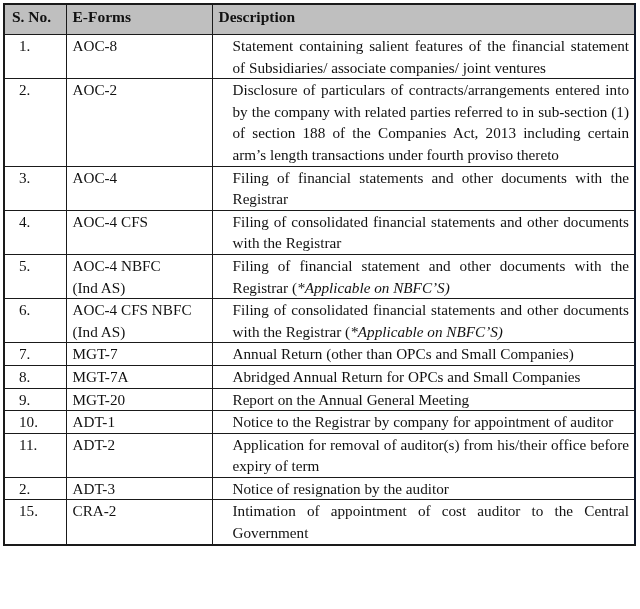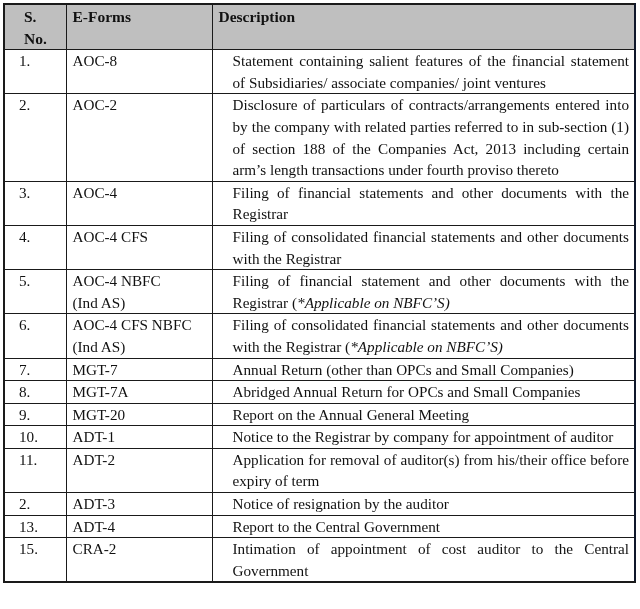--- a/index.html
+++ b/index.html
@@ -34,21 +34,21 @@
     }
     th {
       background: #bfbfbf;
       font-weight: bold;
       text-align: left;
       height: 28px;
       padding-top: 1px;
       font-size: 15.5px;
       border-top: 2px solid #1a1a1a;
     }
-    th.sno { padding-left: 19px; margin-top: 20px; }
+    th.sno { padding-left: 7px; margin-top: 20px; }
     td.sno { padding-left: 14px; }
     td.desc {
       text-align: justify;
       text-align-last: left;
       padding-left: 20px;
     }
     tr:last-child td { border-bottom: 2px solid #1a1a1a; }
     td:first-child, th:first-child { border-left: 2px solid #1a1a1a; }
     td:last-child, th:last-child { border-right: 2px solid #0f172a; }
     .note { font-style: italic; }
@@ -150,27 +150,20 @@
         <td class="desc"><span>Application for removal of auditor(s) from his/their office before expiry of term</span></td>
       </tr>
       <tr>
         <td class="sno">2.</td>
         <td>
           <div>ADT-3</div>
         </td>
         <td class="desc"><span>Notice of resignation by the auditor</span></td>
       </tr>
       <tr>
-        <td class="sno">13.</td>
-        <td>
-          <div>ADT-4</div>
-        </td>
-        <td class="desc"><span>Report to the Central Government</span></td>
-      </tr>
-      <tr>
         <td class="sno">15.</td>
         <td>
           <div>CRA-2</div>
         </td>
         <td class="desc"><span>Intimation of appointment of cost auditor to the Central Government</span></td>
       </tr>
     </tbody>
 </table>
 
 </body></html>

